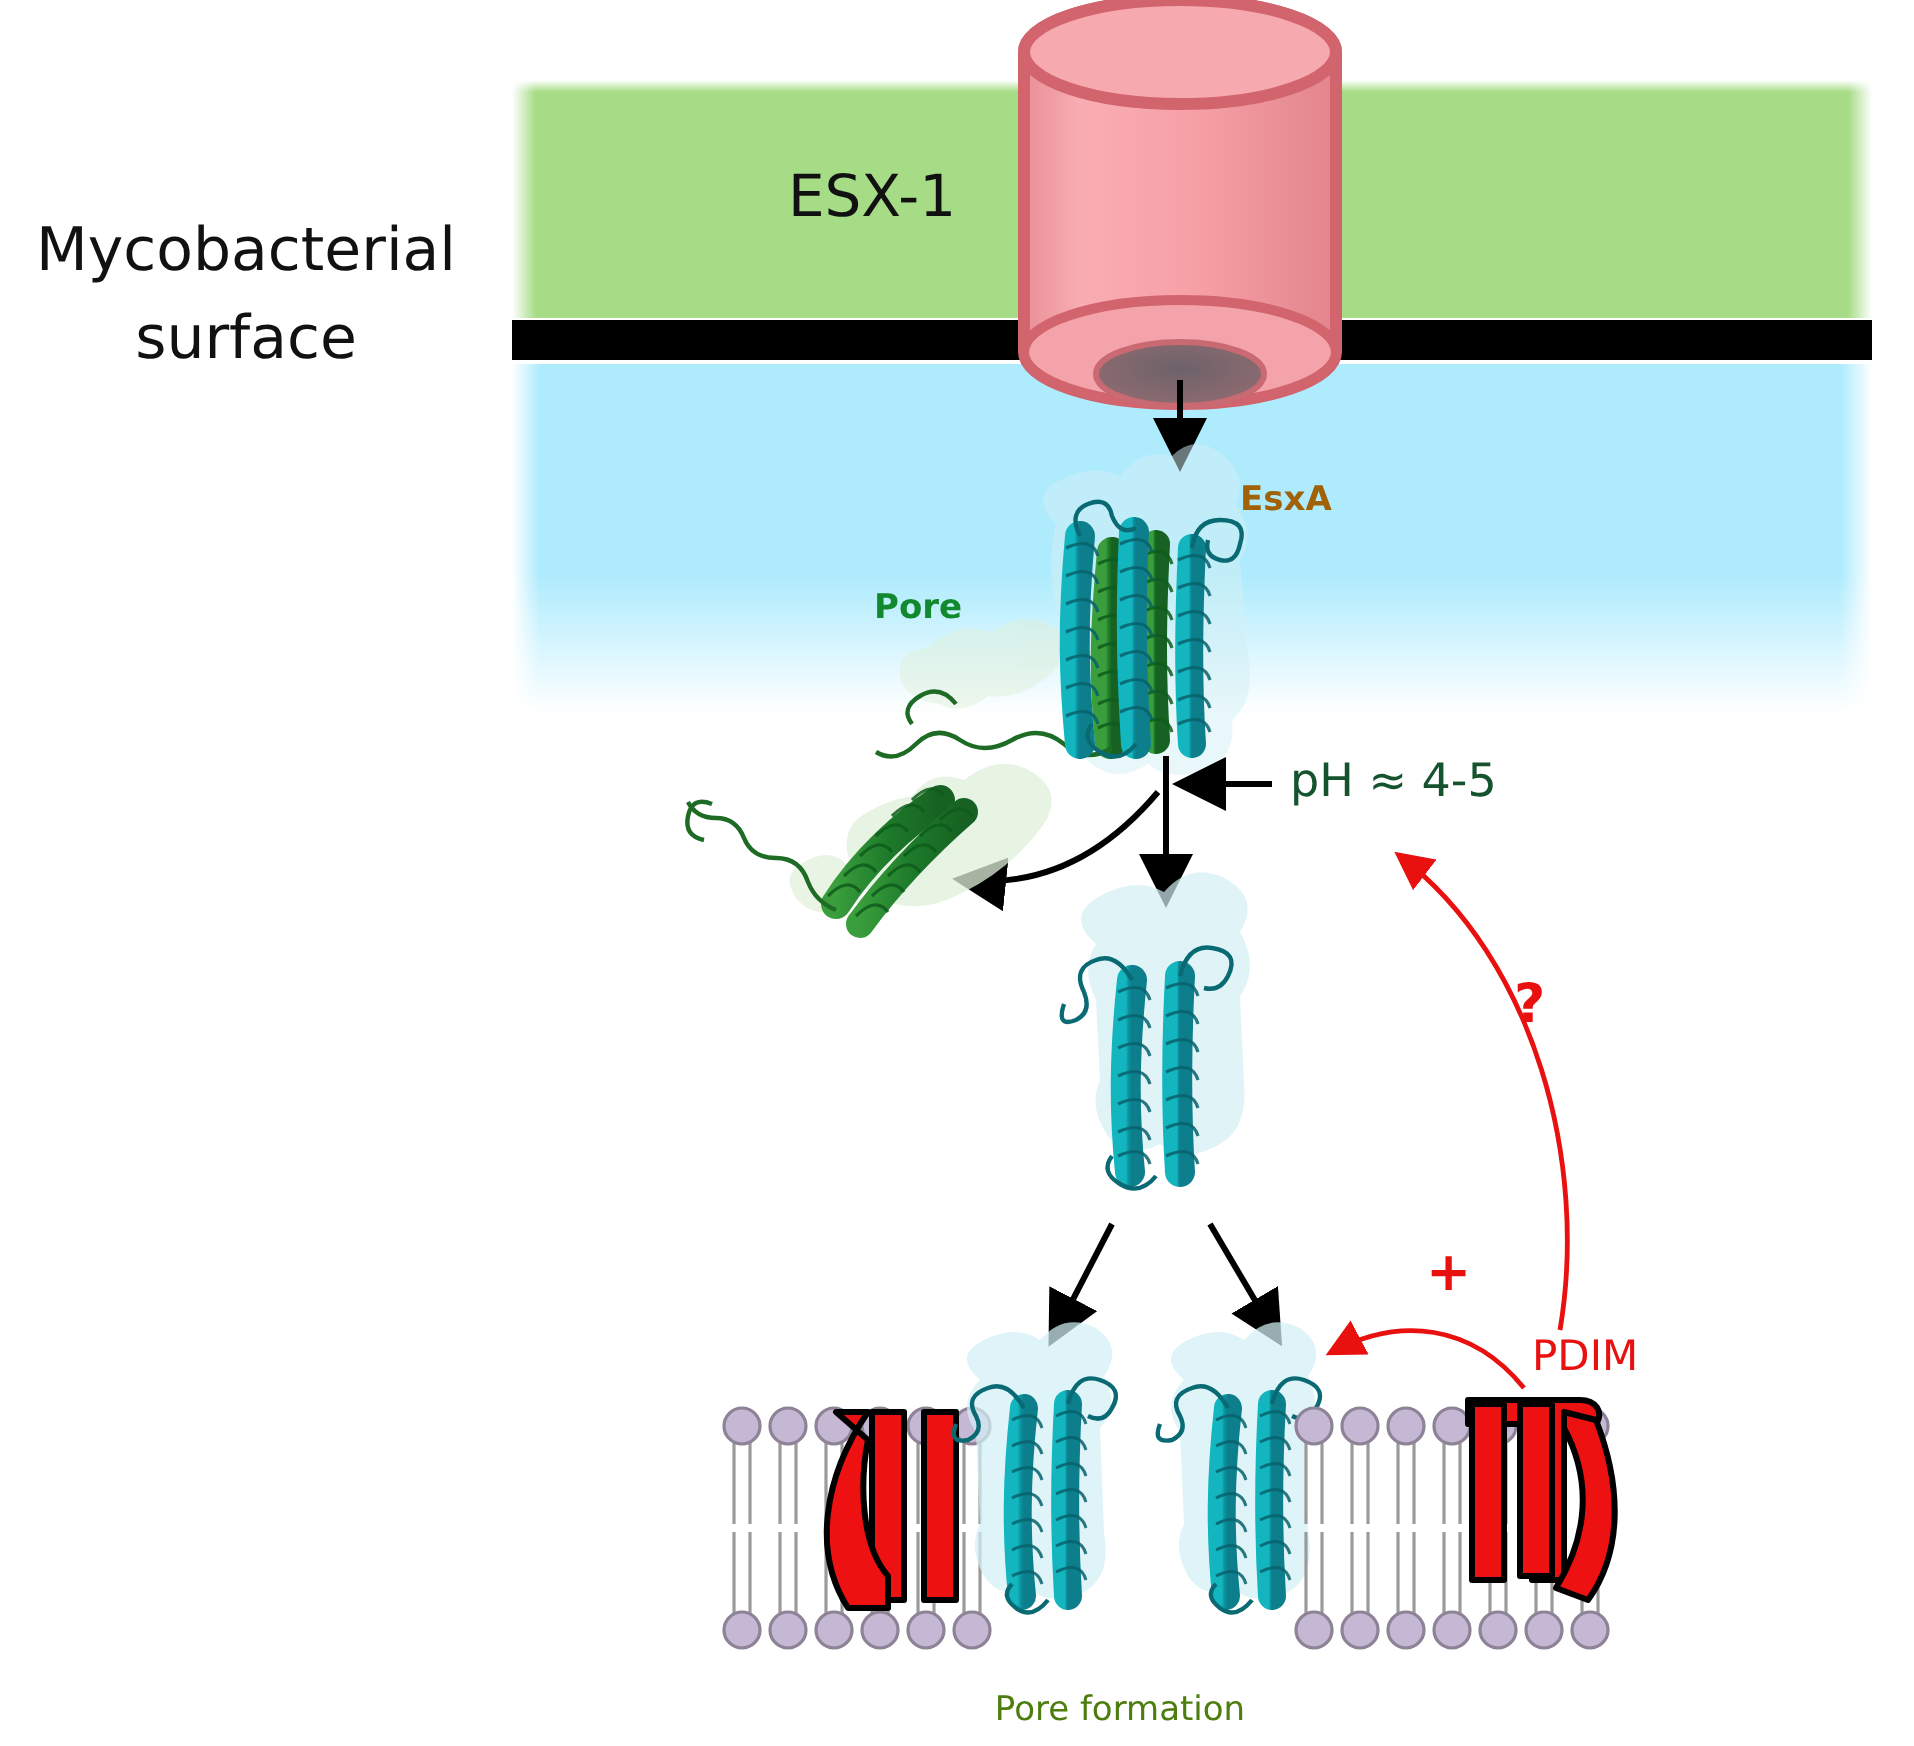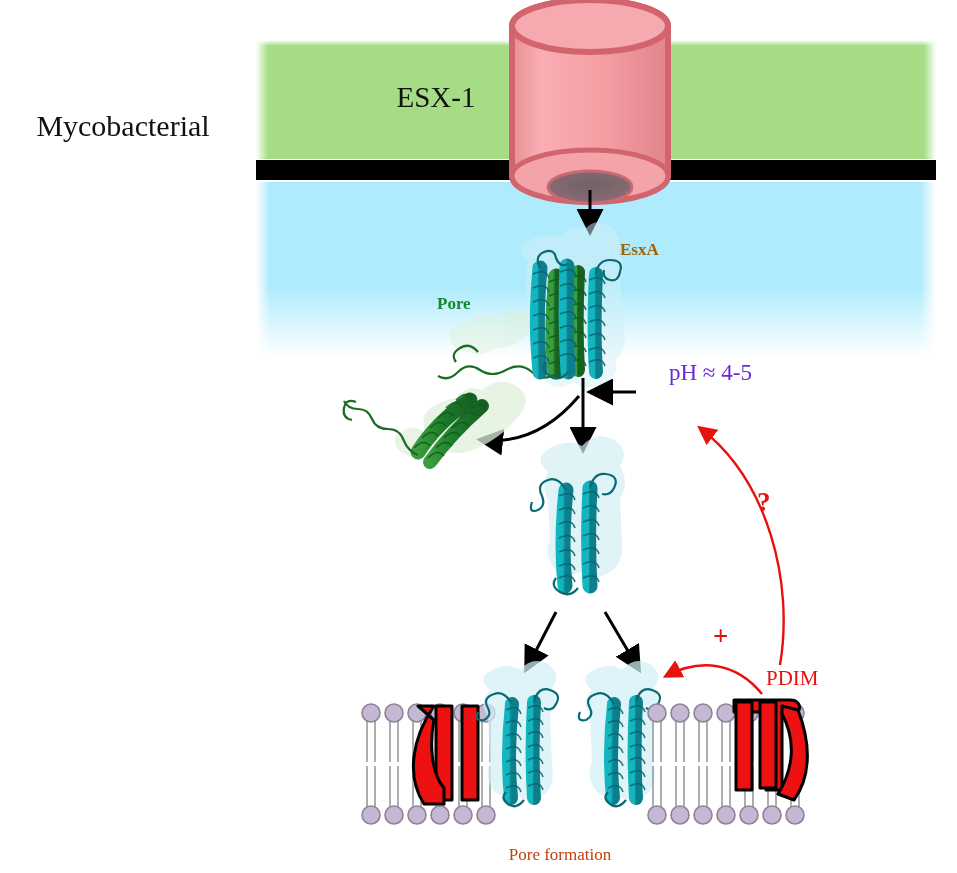--- a/index.html
+++ b/index.html
@@ -1,18 +1,18 @@
 <!DOCTYPE html>
 <html><head>
 <meta charset="utf-8">
 <style>
   html,body{margin:0;padding:0;background:#ffffff;}
   body{width:957px;height:873px;position:relative;overflow:hidden;
        font-family:"DejaVu Sans","Liberation Sans",sans-serif;}
-  .stage{position:absolute;left:0;top:0;width:957px;height:873px;font-family:Liberation Serif, serif;}
+  .stage{position:absolute;left:0;top:0;width:957px;height:873px;}
   .lbl{position:absolute;white-space:nowrap;}
 
   
   #surface-label{
     left:0px;top:104px;width:246px;text-align:center;
     font-size:30px;color:#111;line-height:1.45;
   }
 
   
   #green-band{
@@ -38,40 +38,41 @@
                linear-gradient(180deg,#000 0,#000 60%,transparent 100%);
     mask-composite:intersect;
   }
   #esx1-label{
     left:356px;top:81px;width:160px;text-align:center;font-size:29px;color:#111;
   }
 
   
   #esxa-label{left:620px;top:240px;font-size:17px;font-weight:bold;color:#a16207;}
   #esxb-label{left:437px;top:294px;font-size:17px;font-weight:bold;color:#118a2f;}
-  #ph-label{left:645px;top:360px;font-size:23px;color:#6d28d9;margin-left:24px;}
+  #ph-label{left:645px;top:378px;font-size:23px;color:#14532d;}
   #pdim-label{left:766px;top:666px;font-size:21px;color:#e8110f;}
   #qmark-label{left:757px;top:487px;font-size:27px;font-weight:bold;color:#e8110f;}
   #plus-label{left:713px;top:621px;font-size:27px;font-weight:bold;color:#e8110f;}
-  #pore-label{left:400px;top:845px;width:320px;text-align:center;font-size:17px;color:#c2410c;}
+  #pore-label{left:400px;top:845px;width:320px;text-align:center;font-size:17px;color:#4d7c0f;}
   svg.ov{position:absolute;left:0;top:0;width:957px;height:873px;overflow:visible;}
 </style>
 </head>
 <body>
 
 <div class="stage">
 
   <div id="green-band"></div>
   <div id="black-bar"></div>
   <div id="blue-band"></div>
 
   <div class="lbl" id="esx1-label">ESX-1</div>
 
   <div class="lbl" id="surface-label">
     <div>Mycobacterial</div>
+    <div>surface</div>
   </div>
 
   <svg class="ov" viewBox="0 0 957 873">
     <defs>
       <marker id="ahB" markerWidth="9" markerHeight="9" refX="7" refY="4.5" orient="auto">
         <path d="M0,0 L9,4.5 L0,9 z" fill="#000"></path>
       </marker>
       <marker id="ahR" markerWidth="8" markerHeight="8" refX="6.5" refY="4" orient="auto">
         <path d="M0,0 L8,4 L0,8 z" fill="#e8110f"></path>
       </marker>

